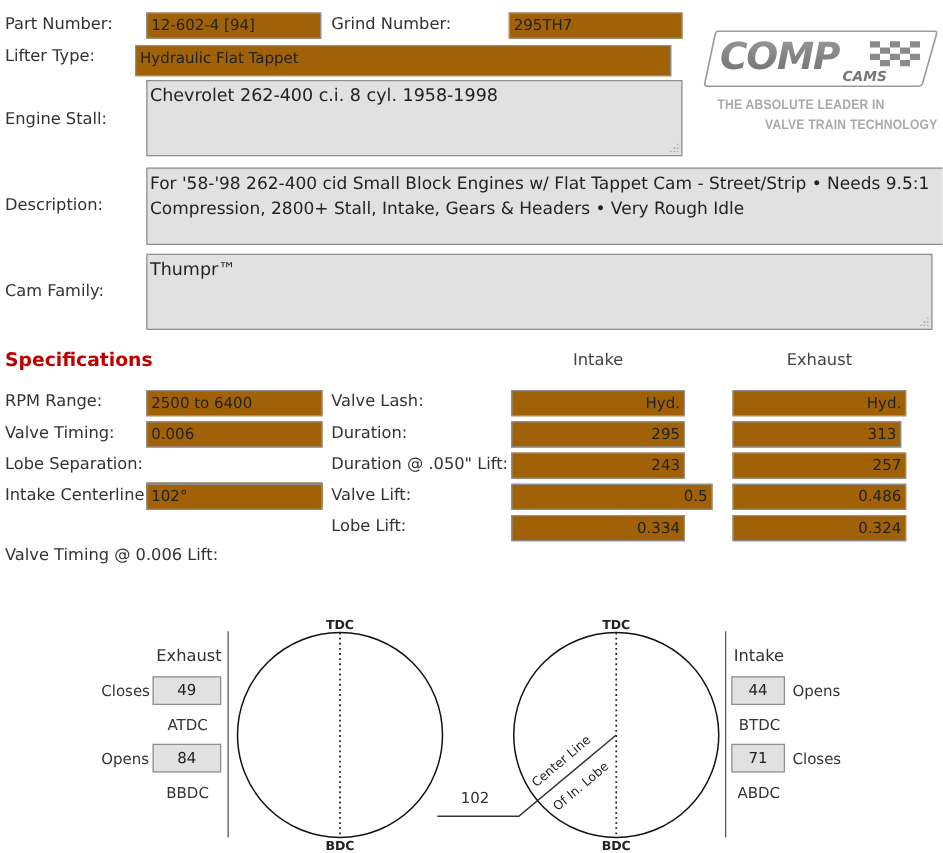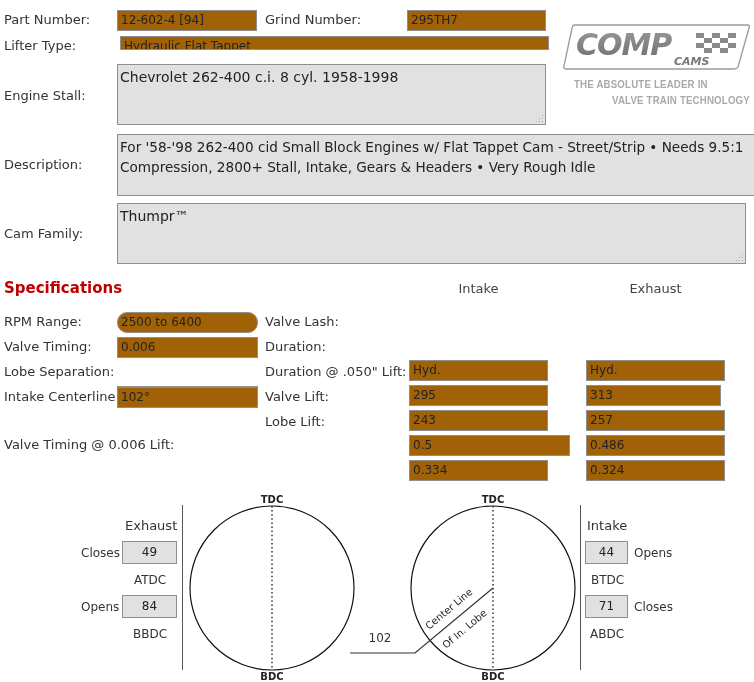--- a/index.html
+++ b/index.html
@@ -2,21 +2,21 @@
 <html><head>
 <meta charset="utf-8">
 <style>
   html, body { margin:0; padding:0; background:#ffffff; }
   body { width:754px; height:682px; position:relative; overflow:hidden;
          font-family:"DejaVu Sans", "Liberation Sans", sans-serif; color:#333; }
   .abs { position:absolute; }
   .lbl { position:absolute; font-size:13px; color:#333; white-space:nowrap; line-height:20px; }
   .box { position:absolute; box-sizing:border-box; background:#a16207; border:1px solid #8f8f8f;
          font-size:12px; color:#222; line-height:18px; padding:0 3px; white-space:nowrap; overflow:hidden; }
-  .box.c { text-align:left;margin-top:48px; }
+  .box.c { text-align:right; }
   .ta { position:absolute; box-sizing:border-box; background:#e1e1e1; border:1px solid #8f8f8f;
         font-size:14px; color:#222; line-height:20px; padding:2px 2px; overflow:hidden; }
   .grip { position:absolute; right:2px; bottom:2px; width:8px; height:8px;
           background:
             radial-gradient(circle, #9a9a9a 0.8px, transparent 1px) 0 0/3px 3px; opacity:.8;
           clip-path: polygon(100% 0, 100% 100%, 0 100%); }
   .spec-title { position:absolute; left:4px; top:279px; font-size:15px; font-weight:bold; color:#c00000; }
   .colhead { position:absolute; font-size:13px; color:#444; text-align:center; }
   .sep { position:absolute; width:1px; background:#555; }
   .dlbl { position:absolute; font-size:12px; color:#333; white-space:nowrap; }
@@ -29,21 +29,21 @@
 </head>
 <body>
 
 <span class="lbl" style="left:4px;top:10px;">Part Number:</span>
 <div class="box" style="left:117px;top:10px;width:140px;height:21px;">12-602-4 [94]</div>
 
 <span class="lbl" style="left:265px;top:10px;">Grind Number:</span>
 <div class="box" style="left:407px;top:10px;width:139px;height:21px;">295TH7</div>
 
 <span class="lbl" style="left:4px;top:36px;">Lifter Type:</span>
-<div class="box" style="left:120px;top:36px;width:429px;height:14px;">Hydraulic Flat Tappet</div>
+<div class="box" style="left:108px;top:36px;width:429px;height:25px;">Hydraulic Flat Tappet</div>
 
 <span class="lbl" style="left:4px;top:86px;">Engine Stall:</span>
 <div class="ta" style="left:117px;top:64px;width:429px;height:61px;">
   <span>Chevrolet 262-400 c.i. 8 cyl. 1958-1998</span>
   <span class="grip"></span>
 </div>
 
 <span class="lbl" style="left:4px;top:155px;">Description:</span>
 <div class="ta" style="left:117px;top:134px;width:647px;height:62px;font-size:13.6px;">
   <span>For '58-'98 262-400 cid Small Block Engines w/ Flat Tappet Cam - Street/Strip • Needs 9.5:1 Compression, 2800+ Stall, Intake, Gears &amp; Headers • Very Rough Idle</span>
@@ -82,21 +82,21 @@
   </svg>
 </div>
 <span class="tag" style="left:574px;top:78px;">THE ABSOLUTE LEADER IN</span>
 <span class="tag" style="left:612px;top:94px;">VALVE TRAIN TECHNOLOGY</span>
 
 <div class="spec-title">Specifications</div>
 <div class="colhead" style="left:409px;top:281px;width:139px;">Intake</div>
 <div class="colhead" style="left:586px;top:281px;width:139px;">Exhaust</div>
 
 <span class="lbl" style="left:4px;top:312px;">RPM Range:</span>
-<div class="box" style="left:117px;top:312px;width:141px;height:21px;border-radius:10px;">2500 to 6400</div>
+<div class="box" style="left:117px;top:312px;width:141px;height:21px;">2500 to 6400</div>
 <span class="lbl" style="left:4px;top:337px;">Valve Timing:</span>
 <div class="box" style="left:117px;top:337px;width:141px;height:21px;">0.006</div>
 <span class="lbl" style="left:4px;top:362px;">Lobe Separation:</span>
 <div class="box" style="left:117px;top:354px;width:141px;height:18px;margin-top:32px;">107°</div>
 <span class="lbl" style="left:4px;top:387px;">Intake Centerline:</span>
 <div class="box" style="left:117px;top:387px;width:141px;height:21px;">102°</div>
 
 <span class="lbl" style="left:265px;top:312px;">Valve Lash:</span>
 <div class="box c" style="left:409px;top:312px;width:139px;height:21px;">Hyd.</div>
 <div class="box c" style="left:586px;top:312px;width:139px;height:21px;">Hyd.</div>

